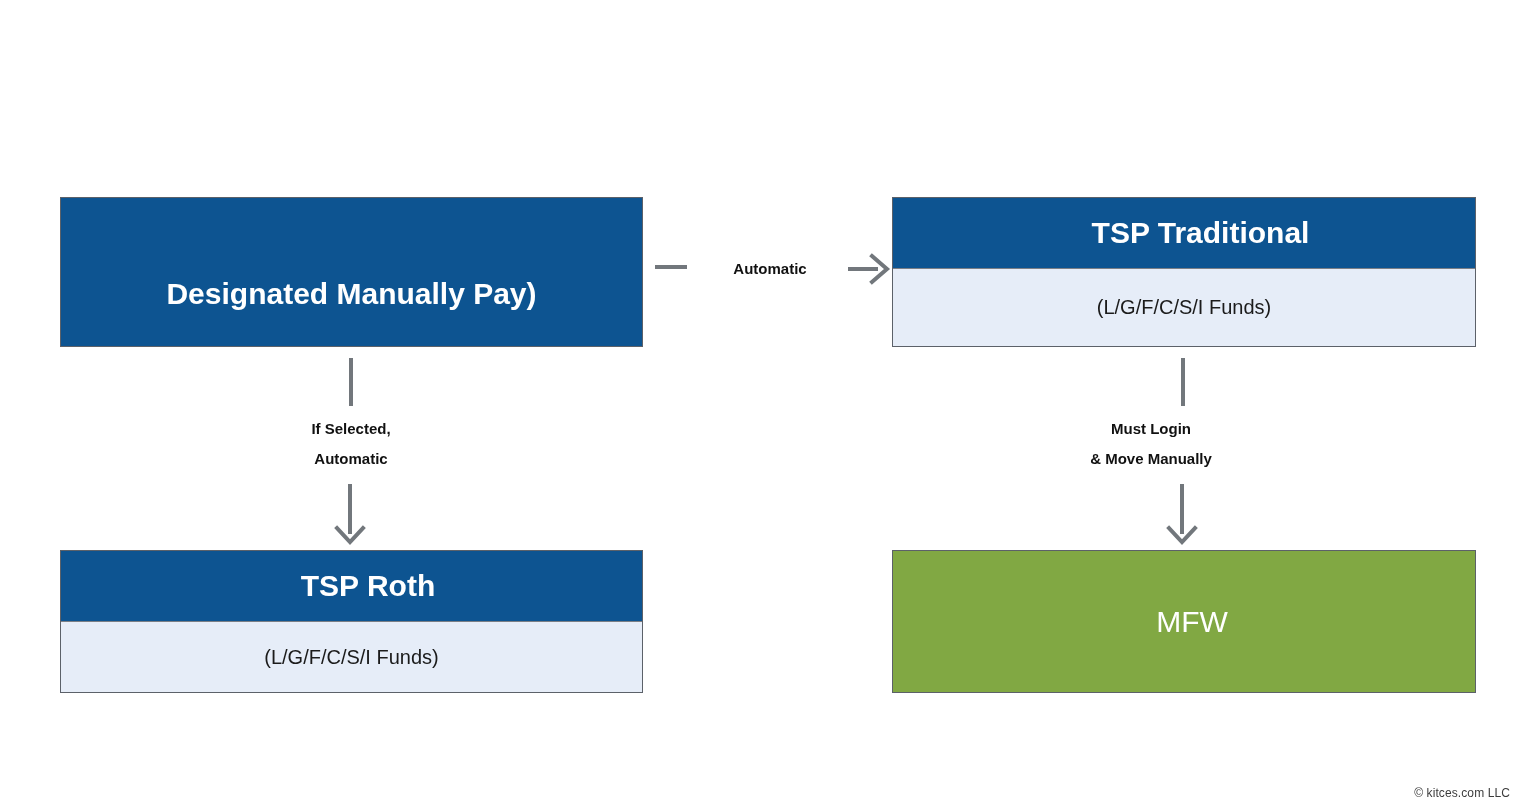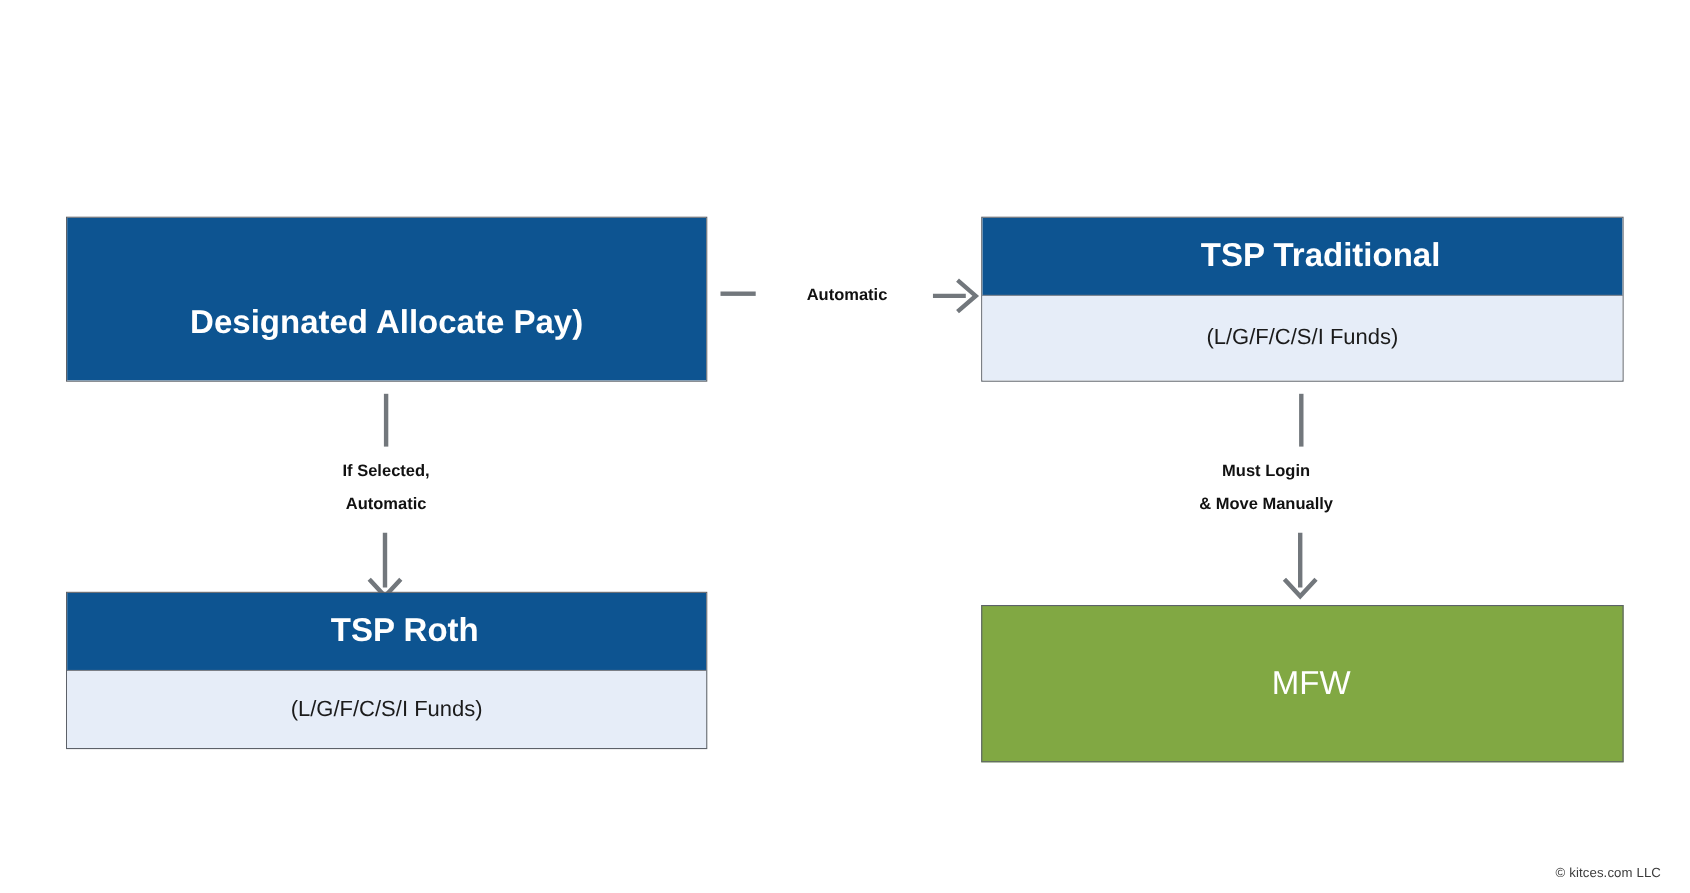--- a/index.html
+++ b/index.html
@@ -76,21 +76,21 @@
     left: 60px; top: 197px; width: 583px; height: 150px;
   }
   #box-base-pay .box-header {
     width: 100%; height: 100%;
     padding: 0 28px;
     line-height: 44px;
   }
 
   
   #box-tsp-roth {
-    left: 60px; top: 538px; width: 583px; height: 143px;
+    left: 60px; top: 550px; width: 583px; height: 143px;
   }
   #box-tsp-roth .box-header { width: 100%; height: 71px; }
   #box-tsp-roth .box-body   { width: 100%; height: 70px; }
 
   
   #box-tsp-traditional {
     left: 892px; top: 197px; width: 584px; height: 150px;
   }
   #box-tsp-traditional .box-header { width: 100%; height: 71px; }
   #box-tsp-traditional .box-body   { width: 100%; height: 77px; }
@@ -156,21 +156,21 @@
 </head>
 <body>
 
 <div id="canvas">
 
 
   <div class="box" id="box-base-pay">
     <div class="box-header no-divider">
       <span>
         <br>
-        <span>Designated Allocate Pay)</span>
+        <span>Designated Manually Pay)</span>
       </span>
     </div>
   </div>
 
   <div class="hline" id="conn-auto-dash"></div>
   <div class="conn-label" id="conn-auto-label">Automatic</div>
   <svg class="arrow-svg" id="conn-auto-arrow" width="44" height="38" viewBox="0 0 44 38">
     <line x1="0" y1="19" x2="30" y2="19" stroke="#72777C" stroke-width="4"></line>
     <polyline points="24,6 39,19 24,32" fill="none" stroke="#72777C" stroke-width="4" stroke-linecap="square" stroke-linejoin="miter"></polyline>
   </svg>

